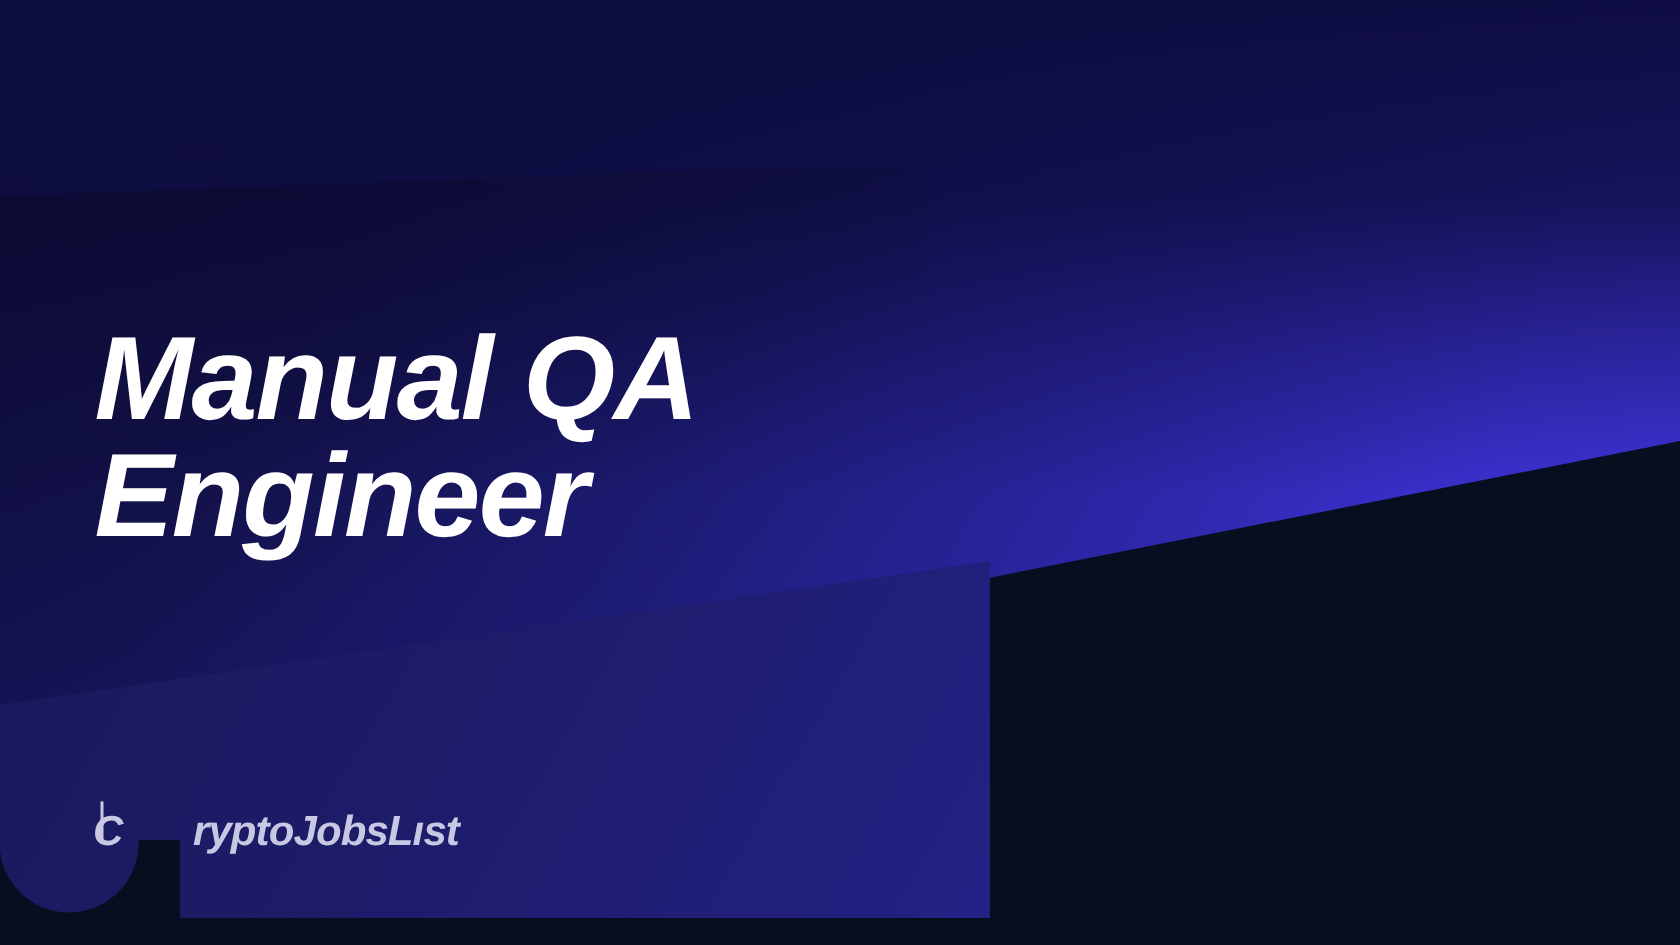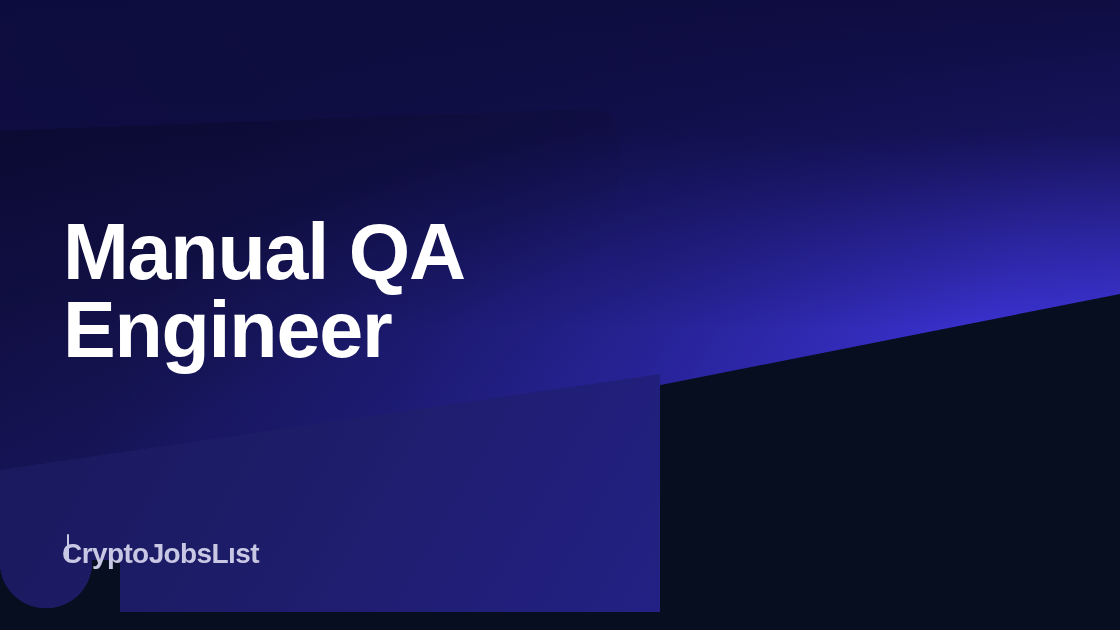--- a/index.html
+++ b/index.html
@@ -8,20 +8,21 @@
     padding: 0;
     background: #0b0f1e;
   }
   #stage {
     position: relative;
     width: 1120px;
     height: 630px;
     overflow: hidden;
     font-family: "Liberation Sans", sans-serif;
     background: #4c1d95;
+    font-style: italic;
   }
 
   
   .layer-base {
     position: absolute;
     inset: 0;
     background: #060e20;
   }
 
   
@@ -162,21 +163,21 @@
   .brand-c .strike {
     position: absolute;
     left: 50%;
     top: -4px;
     width: 2.6px;
     height: 28px;
     margin-left: -5.2px;
     background: #c9c8e4;
     border-radius: 1px;
   }
-  .brand-rest { display: inline-block; }
+  .brand-rest { display: inline-block; margin-left: 47px; }
 </style>
 </head>
 <body>
 
 <div id="stage">
 
   <div class="layer-base"></div>
   <div class="layer-gradient"></div>
   <div class="layer-topwash"></div>
   <div class="layer-card"></div>

